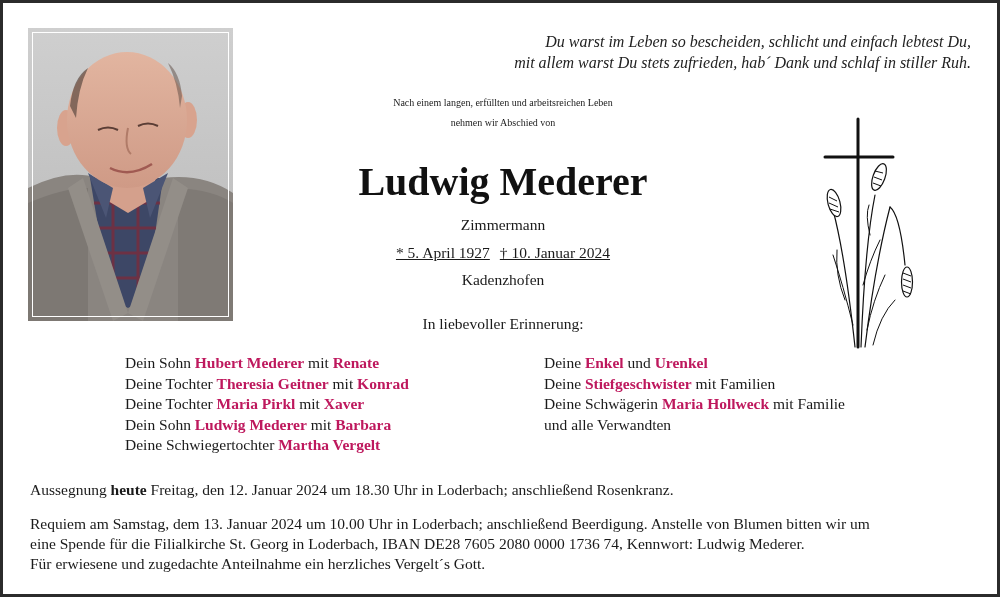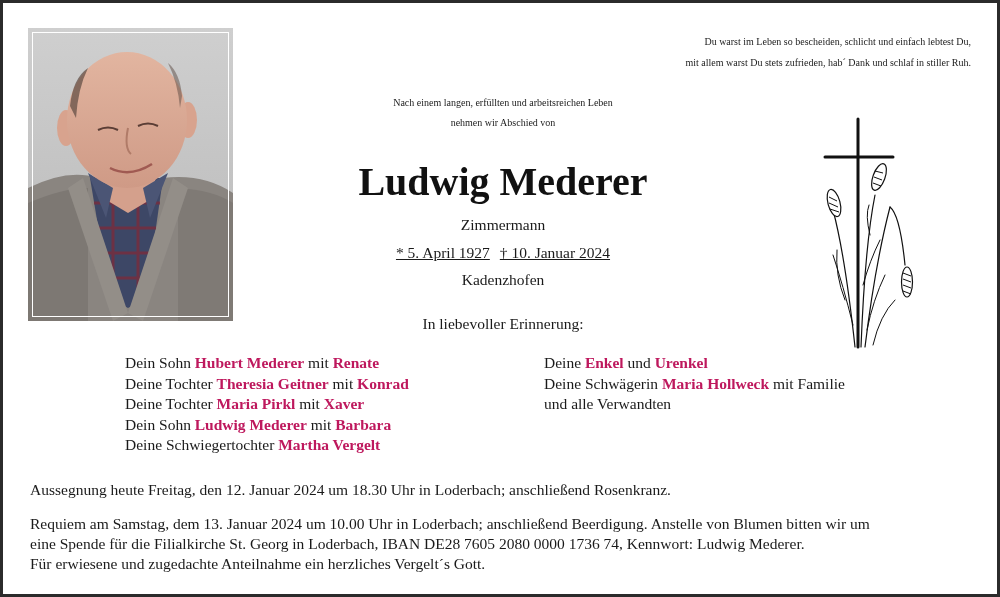--- a/index.html
+++ b/index.html
@@ -19,21 +19,21 @@
     }
     .photo .frame {
       position: absolute; left: 4px; top: 4px; right: 4px; bottom: 4px;
       border: 1.5px solid #ffffff; z-index: 5;
     }
     .photo svg { position: absolute; left: 0; top: 0; }
 
     
     .poem {
       position: absolute; right: 26px; top: 28px; width: 560px;
-      text-align: right; font-size: 10px; line-height: 21px;
+      text-align: right; font-style: italic; font-size: 16px; line-height: 21px;
       color: #222;
     }
     
     .center {
       position: absolute; left: 250px; width: 500px; text-align: center;
     }
     .intro { top: 90px; font-size: 10px; line-height: 20px; }
     .name { top: 155px; font-size: 40px; font-weight: bold; line-height: 48px; color: #111; }
     .occupation { top: 212px; font-size: 15.5px; line-height: 20px; }
     .dates { top: 240px; font-size: 15.5px; line-height: 20px; text-decoration: underline; }
@@ -49,21 +49,21 @@
       position: absolute; top: 350px; font-size: 15.5px; line-height: 20.5px;
     }
     .family.left { left: 122px; }
     .family.right { left: 541px; }
     .family b { font-weight: bold; color: #be185d; }
 
     
     .info { position: absolute; left: 27px; right: 20px; font-size: 15.5px; line-height: 20px; }
     .info1 { top: 477px; }
     .info2 { top: 511px; }
-    .info b { font-weight: normal; }
+    .info b { font-weight: bold; }
   </style>
 </head>
 <body>
 
 <div class="page">
 
   <div class="photo">
     <svg width="205" height="293" viewBox="0 0 205 293">
       <defs>
         <linearGradient id="bg" x1="0" y1="0" x2="0" y2="1">
@@ -173,20 +173,21 @@
   <div class="family left">
     <div><span>Dein Sohn </span><b>Hubert Mederer</b><span> mit </span><b>Renate</b></div>
     <div><span>Deine Tochter </span><b>Theresia Geitner</b><span> mit </span><b>Konrad</b></div>
     <div><span>Deine Tochter </span><b>Maria Pirkl</b><span> mit </span><b>Xaver</b></div>
     <div><span>Dein Sohn </span><b>Ludwig Mederer</b><span> mit </span><b>Barbara</b></div>
     <div><span>Deine Schwiegertochter </span><b>Martha Vergelt</b><span></span><b></b></div>
   </div>
 
   <div class="family right">
     <div><span>Deine </span><b>Enkel</b><span> und </span><b>Urenkel</b></div>
+    <div><span>Deine </span><b>Stiefgeschwister</b><span> mit Familien</span><b></b></div>
     <div><span>Deine Schwägerin </span><b>Maria Hollweck</b><span> mit Familie</span><b></b></div>
     <div><span>und alle Verwandten</span><b></b><span></span><b></b></div>
   </div>
 
   <div class="info info1">
     <span>Aussegnung </span><b>heute</b><span> Freitag, den 12. Januar 2024 um 18.30 Uhr in Loderbach; anschließend Rosenkranz.</span>
   </div>
   <div class="info info2">
     <div>Requiem am Samstag, dem 13. Januar 2024 um 10.00 Uhr in Loderbach; anschließend Beerdigung. Anstelle von Blumen bitten wir um</div>
     <div>eine Spende für die Filialkirche St. Georg in Loderbach, IBAN DE28 7605 2080 0000 1736 74, Kennwort: Ludwig Mederer.</div>

